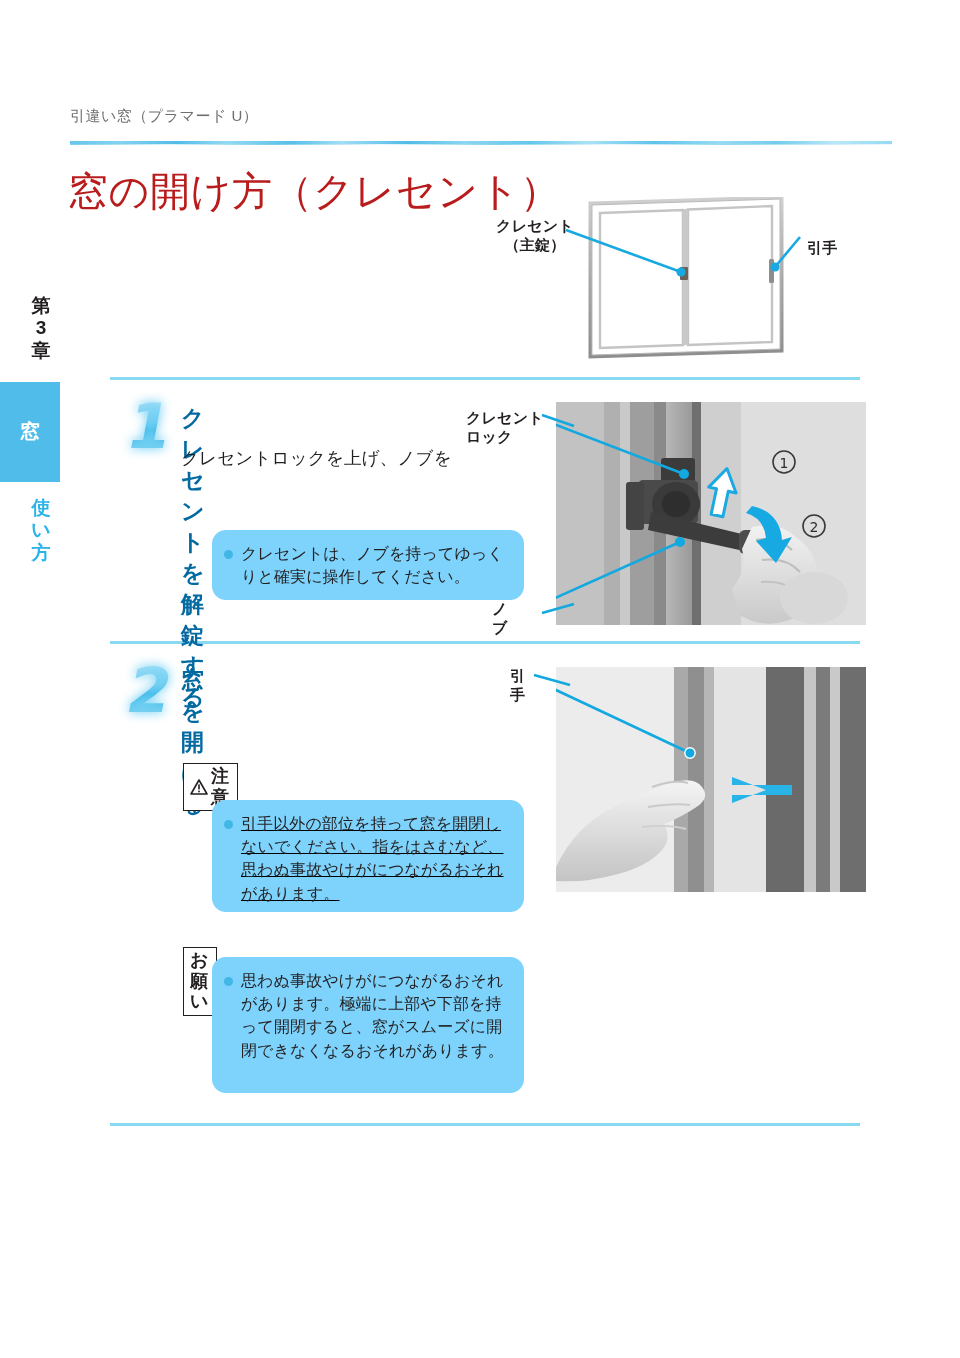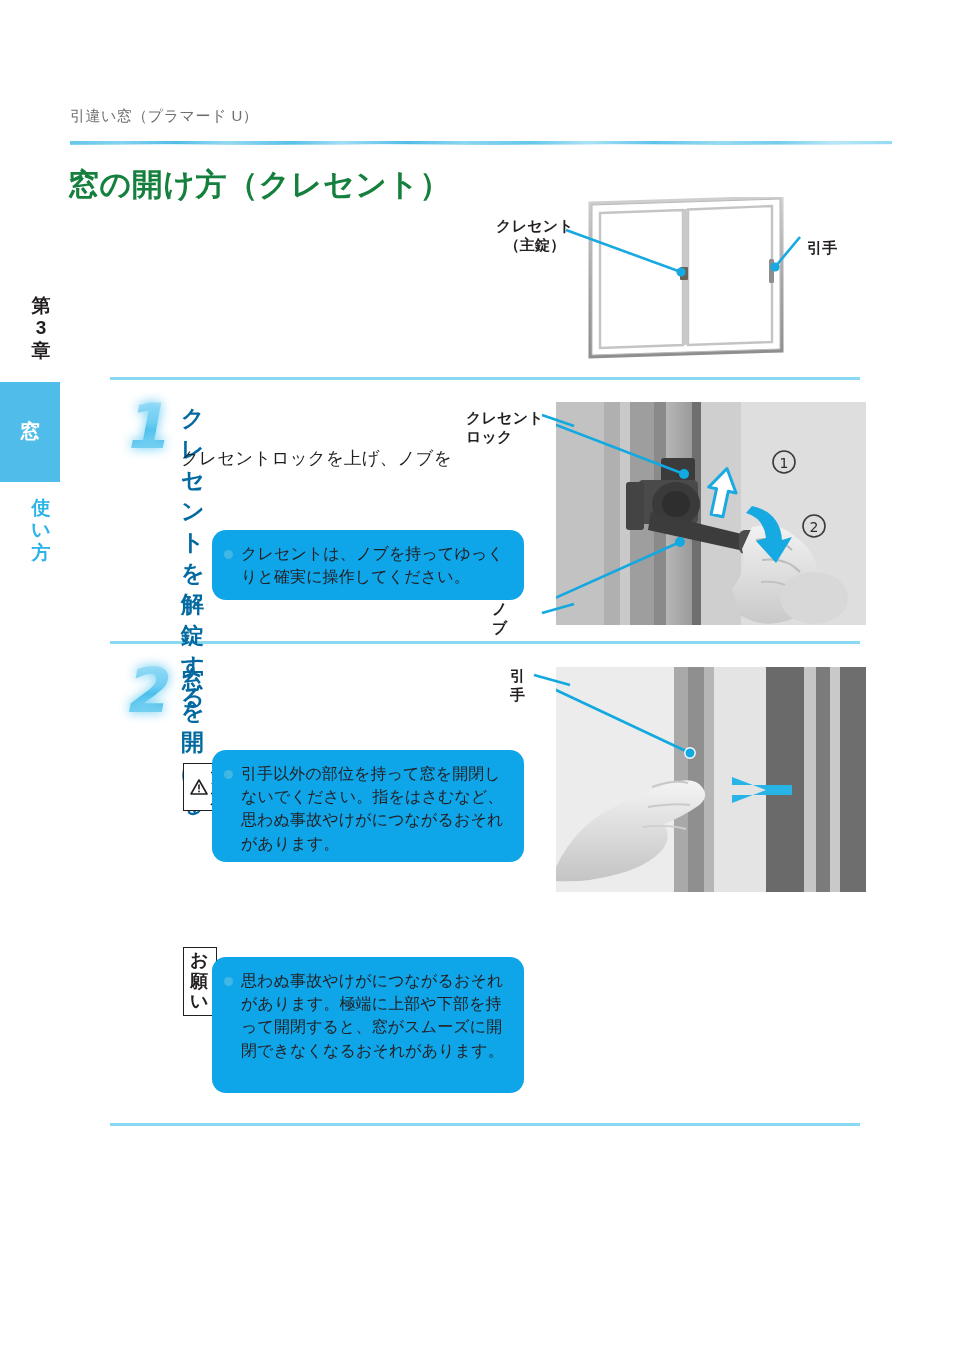--- a/index.html
+++ b/index.html
@@ -31,21 +31,21 @@
   .header-rule .stroke2 {
     position: absolute; left: 0; top: 4.6px; width: 100%; height: 1.6px;
     background: linear-gradient(90deg,
       rgba(110,200,235,.9) 0%, rgba(170,225,245,.35) 12%, rgba(90,190,230,.8) 25%,
       rgba(200,235,248,.3) 38%, rgba(110,200,235,.85) 52%, rgba(190,232,247,.3) 66%,
       rgba(120,205,238,.8) 80%, rgba(210,238,250,.3) 100%);
   }
 
   .page-title {
     position: absolute; left: 68px; top: 117px;
-    font-size: 31px; font-weight: bold; color: #15803d; letter-spacing: 0.5px;
+    font-size: 40px; font-weight: normal; color: #b91c1c; letter-spacing: 0.5px;
   }
 
   
   .side-chapter {
     position: absolute; left: 24px; top: 248px;
     width: 34px; text-align: center;
     font-size: 19px; font-weight: bold; color: #231f20;
     line-height: 1.18; letter-spacing: 0;
   }
   .side-chapter span { display: block; }
@@ -98,21 +98,21 @@
     position: absolute;
     font-size: 23px; font-weight: bold; color: #0369a1; letter-spacing: .5px;
   }
   .step-body {
     position: absolute;
     font-size: 17.5px; color: #231f20; line-height: 1.5; letter-spacing: .2px;
   }
 
   
   .bubble {
-    position: absolute; background: #0ea5e9; border-radius: 14px;
+    position: absolute; background: #7dd3fc; border-radius: 14px;
     padding: 12px 14px 12px 12px;
   }
   .bubble ul { list-style: none; }
   .bubble li {
     position: relative; padding-left: 17px;
     font-size: 16px; line-height: 1.45; color: #231f20; letter-spacing: .1px;
   }
   .bubble li::before {
     content: ""; position: absolute; left: 0; top: 8px;
     width: 9px; height: 9px; border-radius: 50%; background: #41b7e6;
@@ -305,21 +305,21 @@
     <div class="tagbox" style="left:183px; top:716px;">
       <span class="warn-tri">
         <svg width="18" height="16" viewBox="0 0 18 16">
           <polygon points="9,1 17,15 1,15" fill="none" stroke="#231f20" stroke-width="1.6" stroke-linejoin="round"></polygon>
           <rect x="8.2" y="5.4" width="1.6" height="5" fill="#231f20"></rect>
           <rect x="8.2" y="11.6" width="1.6" height="1.7" fill="#231f20"></rect>
         </svg>
       </span>
       <span>注意</span>
     </div>
-    <div class="bubble" style="left:212px; top:703px; width:312px; height:112px;">
+    <div class="bubble" style="left:212px; top:753px; width:312px; height:112px;text-decoration:underline;">
       <ul>
           <li>引手以外の部位を持って窓を開閉しないでください。指をはさむなど、思わぬ事故やけがにつながるおそれがあります。</li>
         </ul>
     </div>
 
     <div class="tagbox" style="left:183px; top:900px;font-family:Liberation Serif, serif;">
       <span>お願い</span>
     </div>
     <div class="bubble" style="left:212px; top:910px; width:312px; height:136px;">
       <ul>

